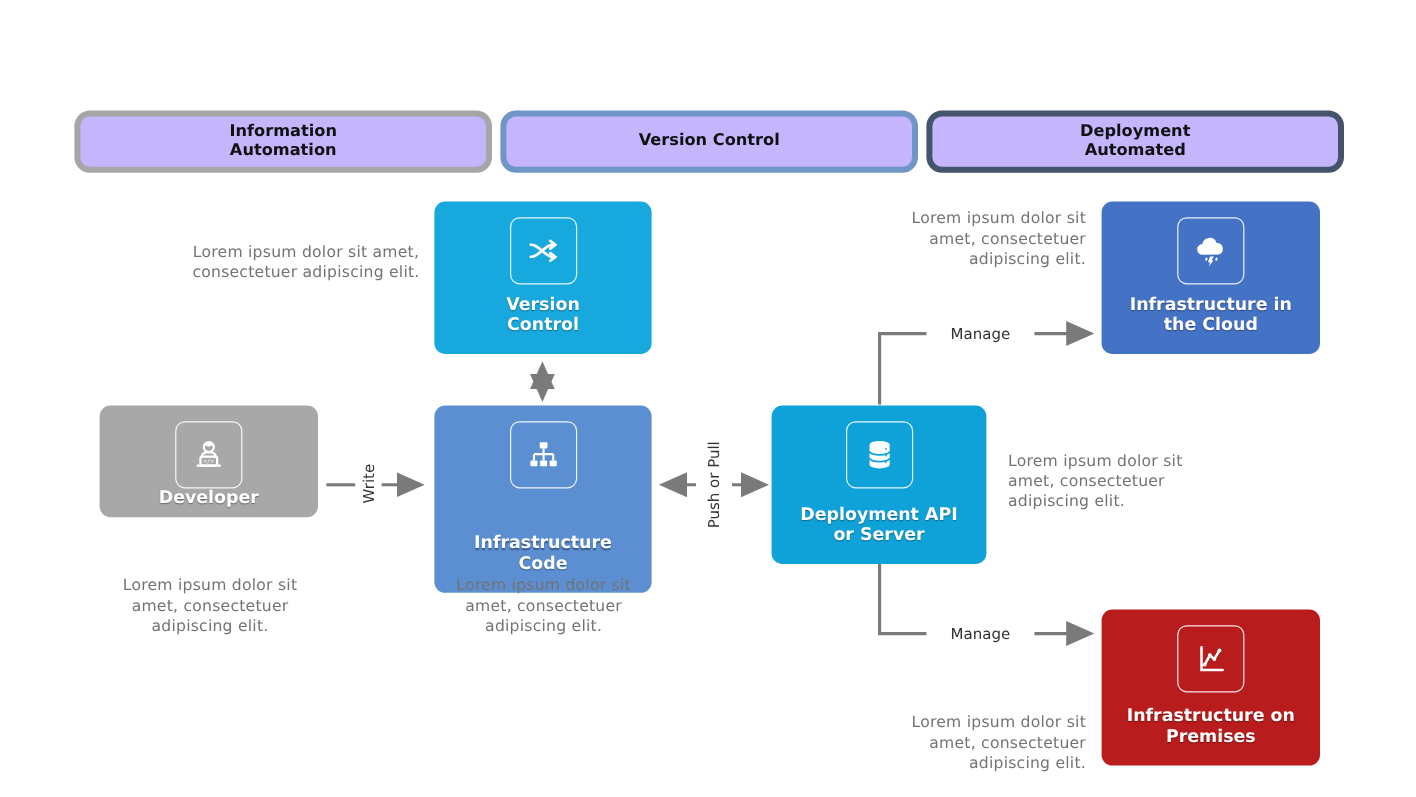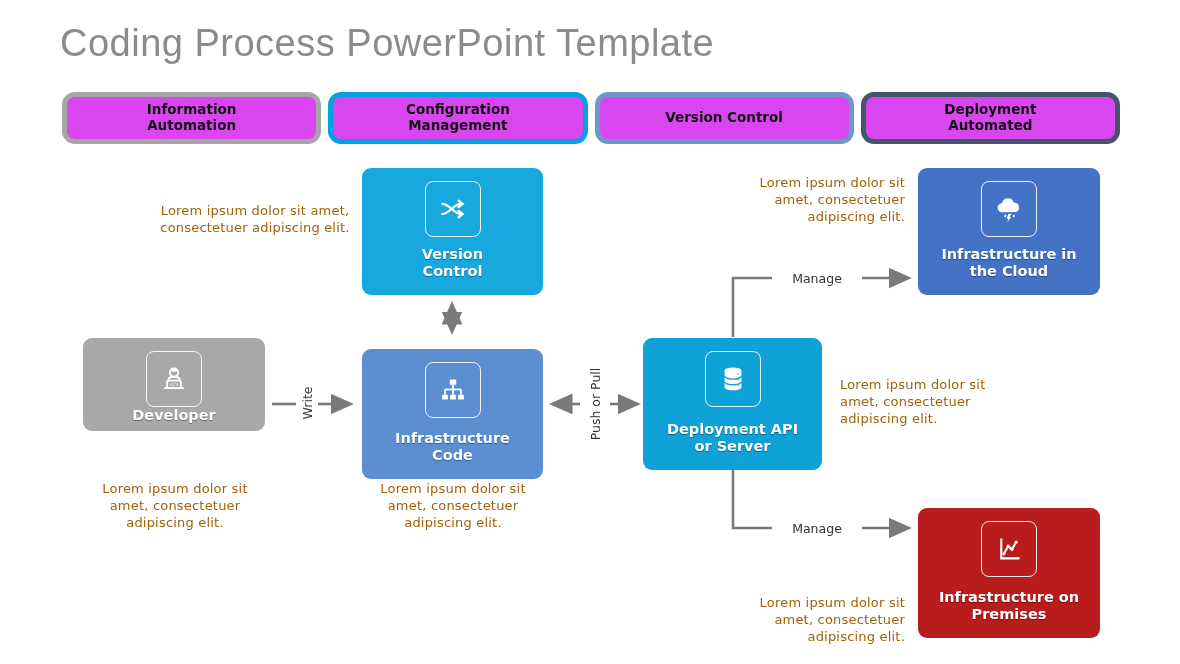--- a/index.html
+++ b/index.html
@@ -8,21 +8,21 @@
     font-family:"DejaVu Sans","Liberation Sans",sans-serif;
   }
   .page-title{
     position:absolute;left:60px;top:22px;
     font-size:38px;font-weight:400;color:#8b8b8b;letter-spacing:.5px;
     font-family:"Liberation Sans",sans-serif;
   }
   
   .tabs{position:absolute;left:62px;top:92px;width:1058px;display:flex;gap:7px;}
   .tab{
-    flex:1 1 0;height:52px;box-sizing:border-box;background:#d946ef;
+    flex:1 1 0;height:52px;box-sizing:border-box;background:#c4b5fd;
     border:5px solid #999;border-radius:13px;
     display:flex;align-items:center;justify-content:center;cursor:pointer;
   }
   .tab span{
     display:block;max-width:150px;text-align:center;
     font-size:13.5px;font-weight:bold;color:#111;line-height:1.18;
   }
   
   .node{
     position:absolute;border-radius:9px;box-sizing:border-box;
@@ -35,44 +35,40 @@
   }
   .node-label{
     text-align:center;color:#ffffff;font-weight:bold;font-size:14.5px;line-height:1.18;
     text-shadow:0 1px 1px rgba(0,0,0,.38);
   }
   .lw-90{max-width:92px;}
   .lw-120{max-width:122px;}
   .lw-150{max-width:152px;}
   
   .lorem{
-    position:absolute;font-size:13px;color:#a16207;line-height:1.32;letter-spacing:.2px;
+    position:absolute;font-size:13px;color:#737373;line-height:1.32;letter-spacing:.2px;
   }
   
   .conn-label{
     position:absolute;font-size:12.5px;color:#333;white-space:nowrap;
     transform:translate(-50%,-50%);
   }
   .conn-label.vert{transform:translate(-50%,-50%) rotate(-90deg);}
   
   #connectors{position:absolute;left:0;top:0;pointer-events:none;}
 </style>
 </head>
 <body>
 
 <div id="app">
 
-  <div class="page-title">Coding Process PowerPoint Template</div>
 
   <div class="tabs">
     <div class="tab" style="border-color: rgb(166, 166, 166);">
       <span>Information Automation</span>
-    </div>
-    <div class="tab" style="border-color: rgb(0, 163, 224);">
-      <span>Configuration Management</span>
     </div>
     <div class="tab" style="border-color: rgb(112, 150, 200);">
       <span>Version Control</span>
     </div>
     <div class="tab" style="border-color: rgb(68, 84, 106);">
       <span>Deployment Automated</span>
     </div>
   </div>
 
   <svg id="connectors" width="1180" height="664" viewBox="0 0 1180 664">
@@ -130,21 +126,21 @@
         <path d="M9.2 5.8 a3.1 3.1 0 0 1 5.6 0 l-3 1.2 Z" fill="#ffffff" stroke="none"></path>
         <path d="M7.6 13.5 c0-2 1.8-3.2 4.4-3.2 s4.4 1.2 4.4 3.2"></path>
         <rect x="6.8" y="13.2" width="10.4" height="5.6" rx="1"></rect>
         <path d="M5 18.8 h14"></path>
         <text x="12" y="17.2" font-size="3.6" fill="#ffffff" stroke="none" text-anchor="middle" font-family="DejaVu Sans Mono, monospace">&lt;/&gt;</text>
       </svg>
     </div>
     <div class="node-label lw-120">Developer</div>
   </div>
 
-  <div class="node" style="left: 362px; top: 349px; width: 181px; height: 130px; background-color: rgb(91, 143, 210);">
+  <div class="node" style="left: 362px; top: 338px; width: 181px; height: 156px; background-color: rgb(91, 143, 210);">
     <div class="icon-badge">
       <svg width="32" height="32" viewBox="0 0 24 24">
         <g fill="#ffffff">
           <rect x="9.6" y="4.2" width="4.8" height="3.8" rx=".5"></rect>
           <rect x="3.8" y="15.6" width="4.4" height="3.6" rx=".5"></rect>
           <rect x="9.8" y="15.6" width="4.4" height="3.6" rx=".5"></rect>
           <rect x="15.8" y="15.6" width="4.4" height="3.6" rx=".5"></rect>
         </g>
         <g stroke="#ffffff" stroke-width="1.3" fill="none">
           <path d="M12 8 v3.6"></path>

